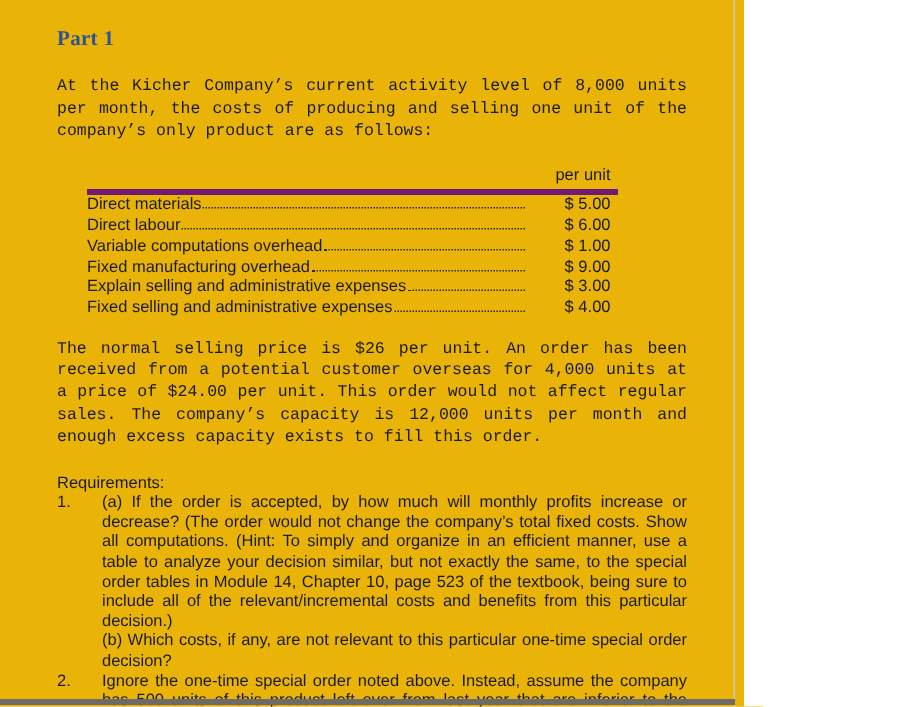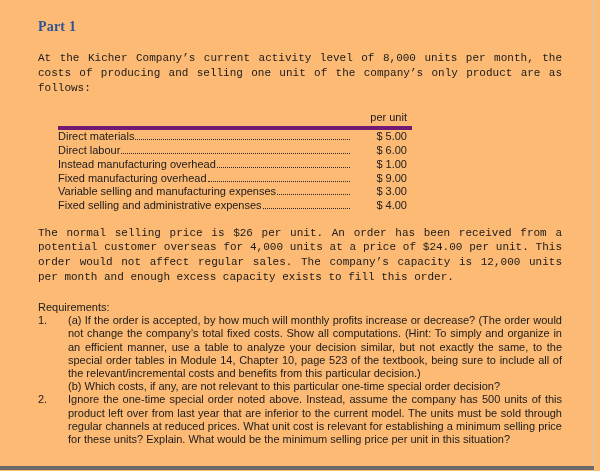--- a/index.html
+++ b/index.html
@@ -5,22 +5,22 @@
   html, body { margin: 0; padding: 0; }
   body {
     width: 600px; height: 471px;
     background: #ffffff;
     font-family: "Liberation Sans", sans-serif;
     color: #1b1b1b;
     -webkit-font-smoothing: antialiased;
   }
   .page {
     position: relative;
-    width: 600px; height: 471px;
-    background: #fdba74;
+    width: 496px; height: 471px;
+    background: #eab308;
     overflow: hidden;
   }
   .page-right-edge {
     position: absolute; top: 0; bottom: 0; right: 6px;
     width: 1px; background: #c9c9c9;
   }
   .page-bottom-bar {
     position: absolute; left: 0; right: 6px; bottom: 1px;
     height: 4px; background: #6b6b6b;
   }
@@ -104,31 +104,31 @@
         <span class="tlabel">Direct materials</span>
         <span class="leader"></span>
         <span class="tamount">$ 5.00</span>
       </div>
       <div class="trow">
         <span class="tlabel">Direct labour</span>
         <span class="leader"></span>
         <span class="tamount">$ 6.00</span>
       </div>
       <div class="trow">
-        <span class="tlabel">Instead manufacturing overhead</span>
+        <span class="tlabel">Variable computations overhead</span>
         <span class="leader"></span>
         <span class="tamount">$ 1.00</span>
       </div>
       <div class="trow">
         <span class="tlabel">Fixed manufacturing overhead</span>
         <span class="leader"></span>
         <span class="tamount">$ 9.00</span>
       </div>
       <div class="trow">
-        <span class="tlabel">Variable selling and manufacturing expenses</span>
+        <span class="tlabel">Explain selling and administrative expenses</span>
         <span class="leader"></span>
         <span class="tamount">$ 3.00</span>
       </div>
       <div class="trow">
         <span class="tlabel">Fixed selling and administrative expenses</span>
         <span class="leader"></span>
         <span class="tamount">$ 4.00</span>
       </div>
     </div>
 

